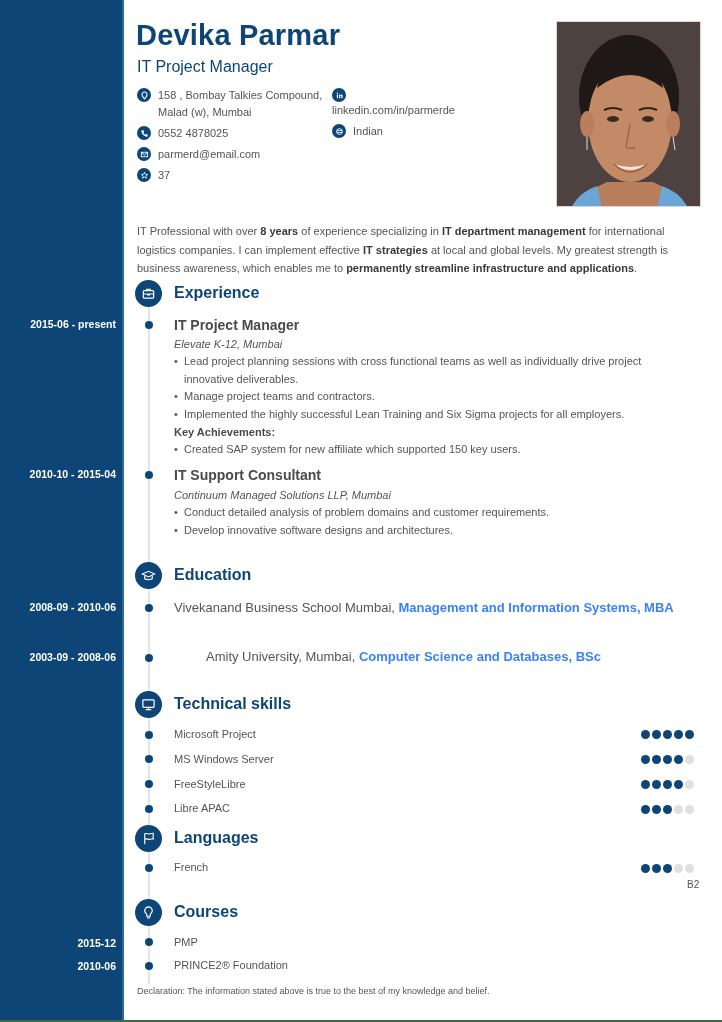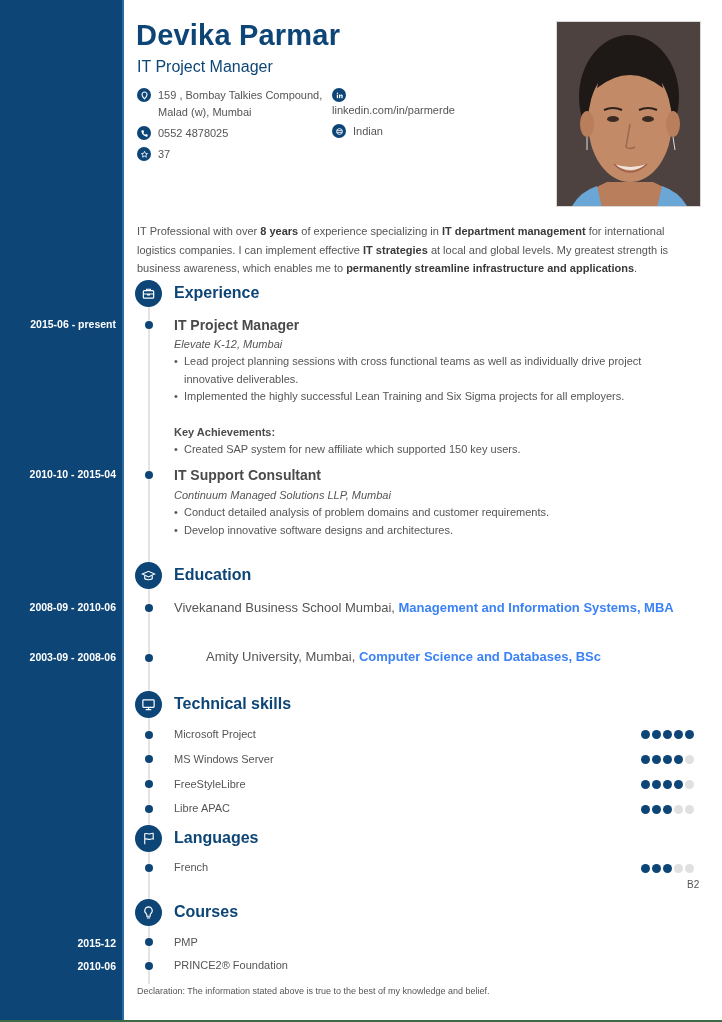--- a/index.html
+++ b/index.html
@@ -64,31 +64,40 @@
 <div class="title">IT Project Manager</div>
 
 <div class="contact" style="left:137px; top:87px; width:195px;">
   <div class="ci" style="margin-bottom:4px;">
     <span class="ci-icon">
       <svg viewBox="0 0 10 10">
           <path d="M5 1.2a2.8 2.8 0 0 0-2.8 2.8C2.2 6 5 8.8 5 8.8S7.8 6 7.8 4A2.8 2.8 0 0 0 5 1.2z" fill="none" stroke="#fff" stroke-width="1.2"></path>
         </svg>
     </span>
     <div class="ci-text">
-      <div>159 , Bombay Talkies Compound,</div>
+      <div>158 , Bombay Talkies Compound,</div>
       <div>Malad (w), Mumbai</div>
     </div>
   </div>
   <div class="ci" style="margin-bottom:4px;">
     <span class="ci-icon">
       <svg viewBox="0 0 10 10">
           <path d="M2.3 1.5l1.6 0 .7 2-1 .8c.5 1.1 1.2 1.8 2.1 2.2l.8-1 2 .7v1.6c0 .5-.4.7-.8.7C4.5 8.4 1.6 5.5 1.6 2.3c0-.4.3-.8.7-.8z" fill="#fff"></path>
         </svg>
     </span>
     <span class="ci-text">0552 4878025</span>
+  </div>
+  <div class="ci" style="margin-bottom:4px;">
+    <span class="ci-icon">
+      <svg viewBox="0 0 10 10">
+          <rect x="1.5" y="2.5" width="7" height="5" fill="none" stroke="#fff" stroke-width="1"></rect>
+          <path d="M1.5 2.8L5 5.5l3.5-2.7" fill="none" stroke="#fff" stroke-width="1"></path>
+        </svg>
+    </span>
+    <span class="ci-text">parmerd@email.com</span>
   </div>
   <div class="ci">
     <span class="ci-icon">
       <svg viewBox="0 0 10 10">
           <path d="M5 1.5l1 2.2 2.4.3-1.8 1.6.5 2.4L5 6.8 2.9 8l.5-2.4L1.6 4l2.4-.3z" fill="none" stroke="#fff" stroke-width="0.9"></path>
         </svg>
     </span>
     <span class="ci-text">37</span>
   </div>
 </div>
@@ -149,20 +158,21 @@
     </svg>
 </div>
 <div class="sec-title" style="top:284px;">Experience</div>
 
 <div class="date" style="top:318px;">2015-06 - present</div>
 <div class="dot" style="top:321px;"></div>
 <div class="job-title" style="top:317px;">IT Project Manager</div>
 <div class="company" style="top:338px;">Elevate K-12, Mumbai</div>
 <ul class="bullets" style="top:353px; width:480px;">
   <li>Lead project planning sessions with cross functional teams as well as individually drive project innovative deliverables.</li>
+  <li>Manage project teams and contractors.</li>
   <li>Implemented the highly successful Lean Training and Six Sigma projects for all employers.</li>
 </ul>
 <div class="sub-head" style="top:426px;">Key Achievements:</div>
 <ul class="bullets" style="top:441px;">
   <li>Created SAP system for new affiliate which supported 150 key users.</li>
 </ul>
 
 <div class="date" style="top:468px;">2010-10 - 2015-04</div>
 <div class="dot" style="top:471px;"></div>
 <div class="job-title" style="top:467px;">IT Support Consultant</div>

